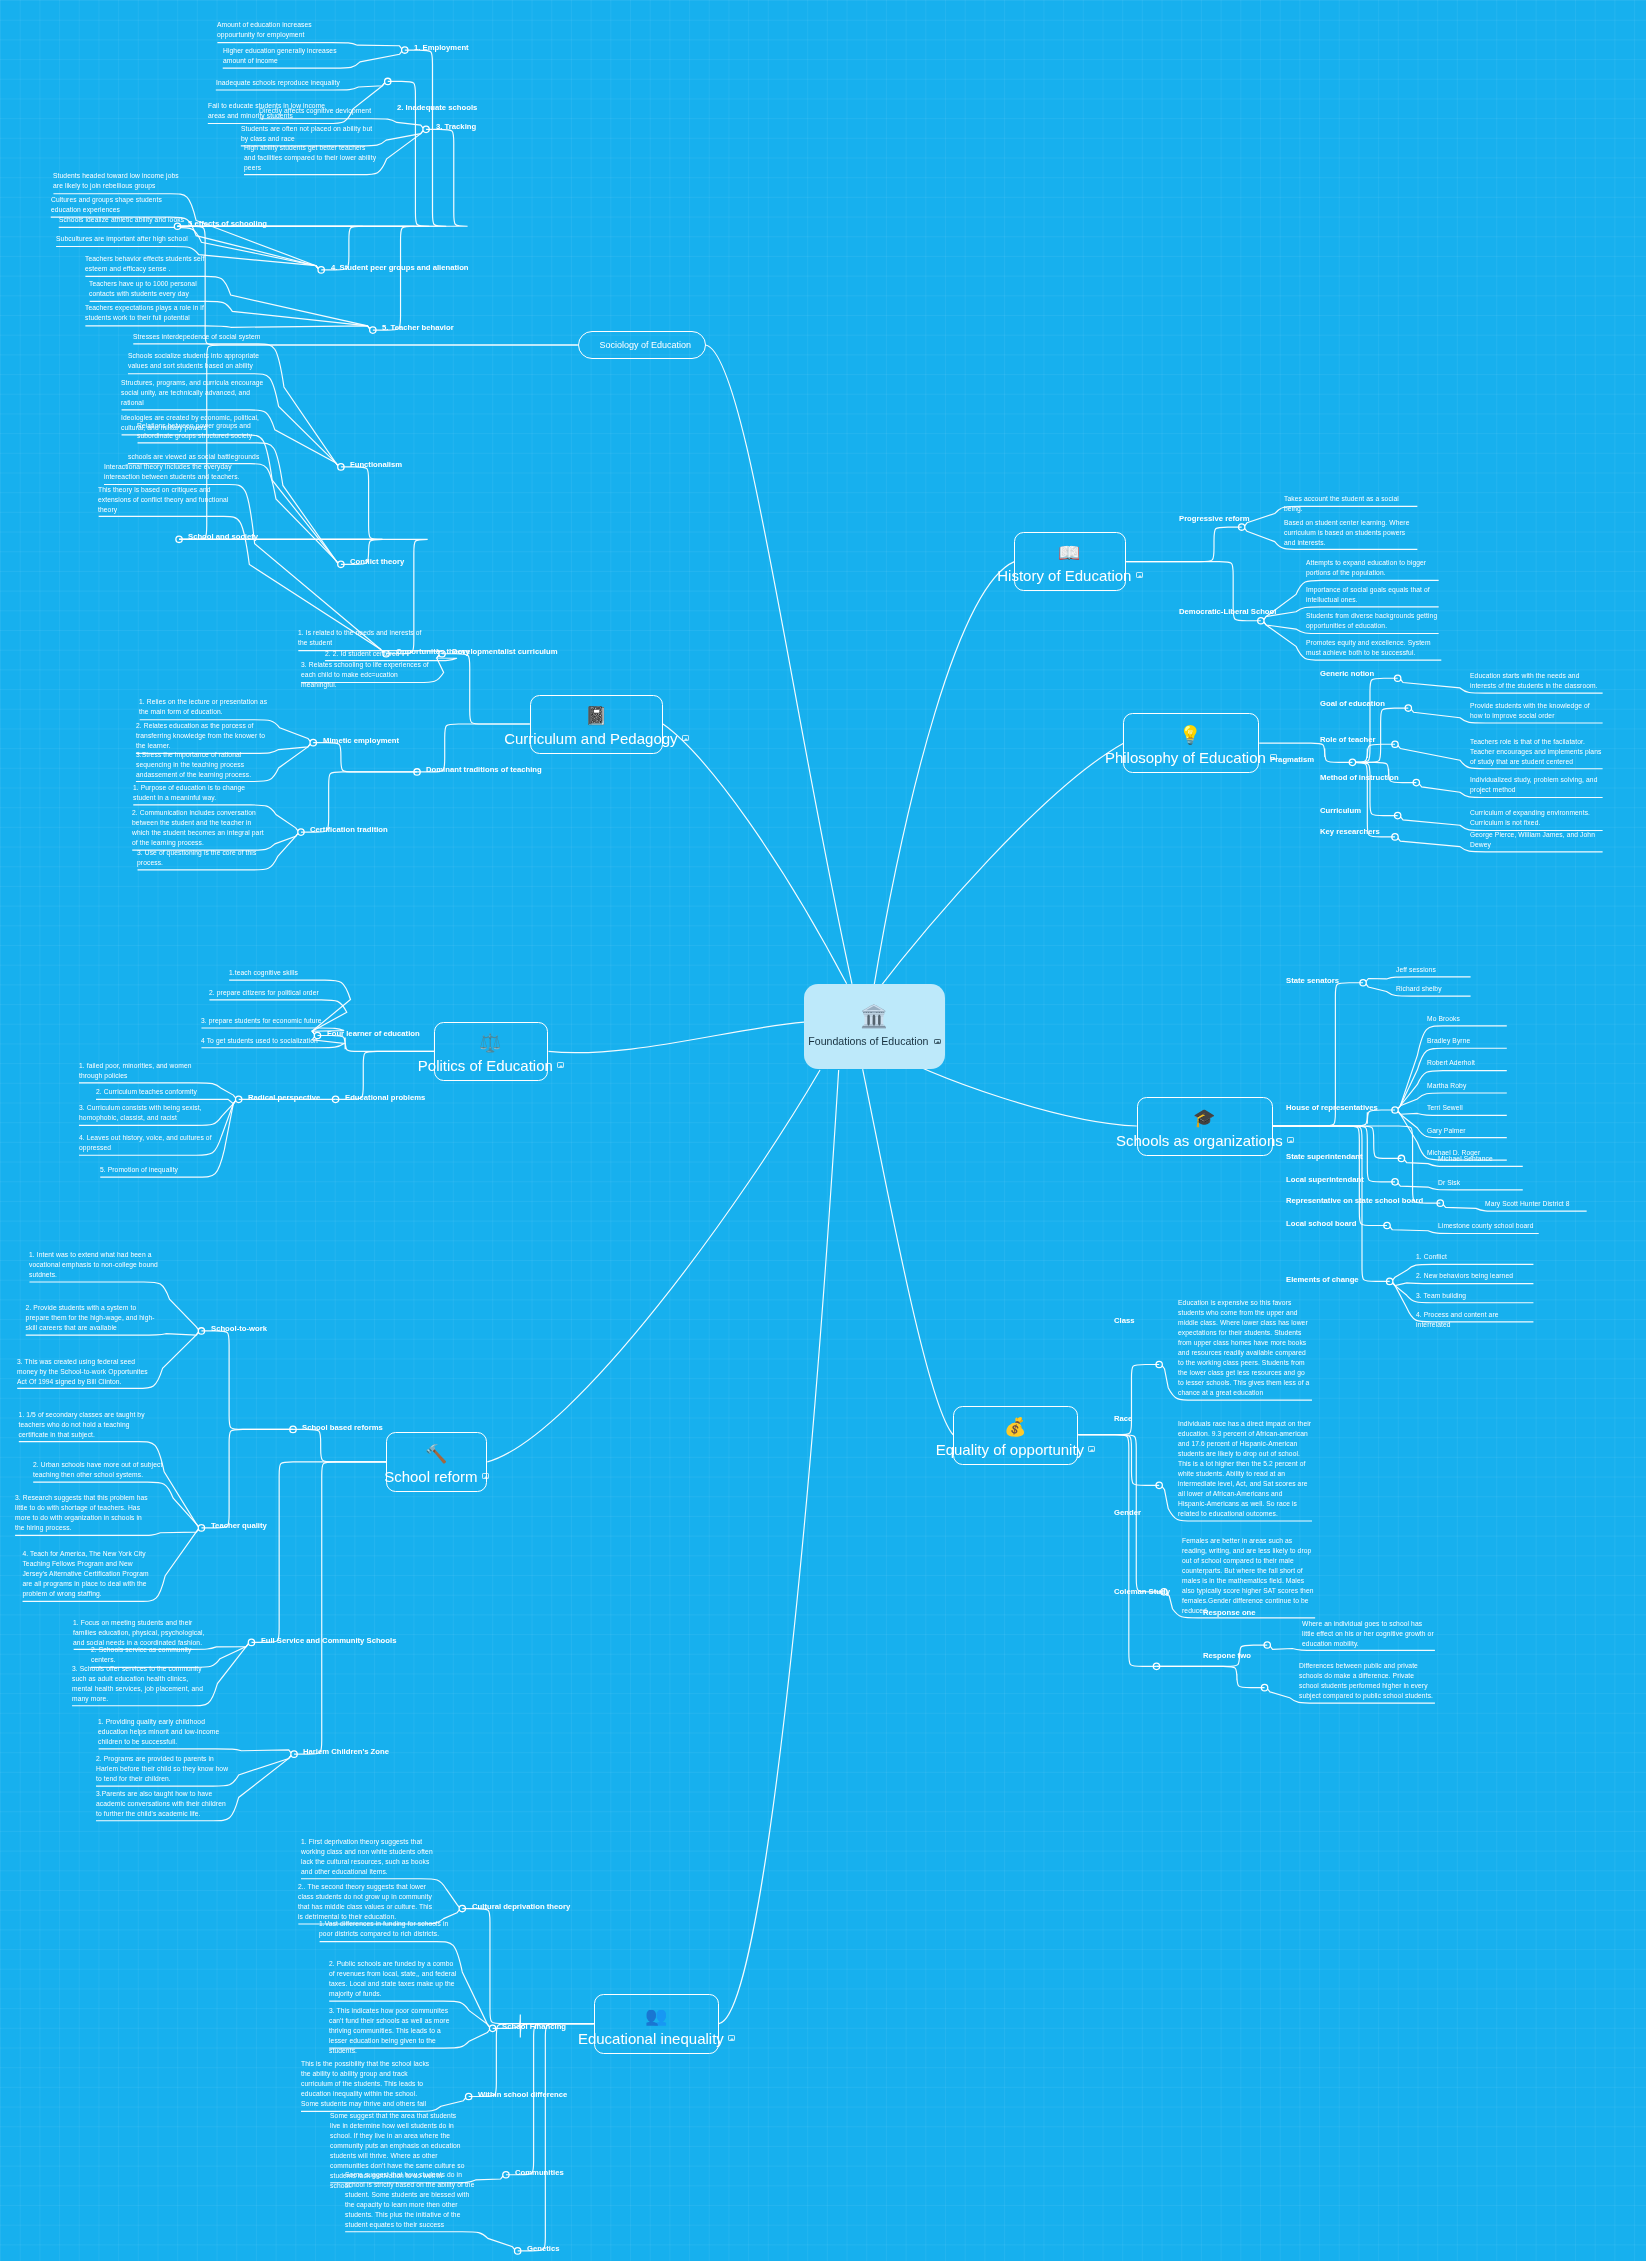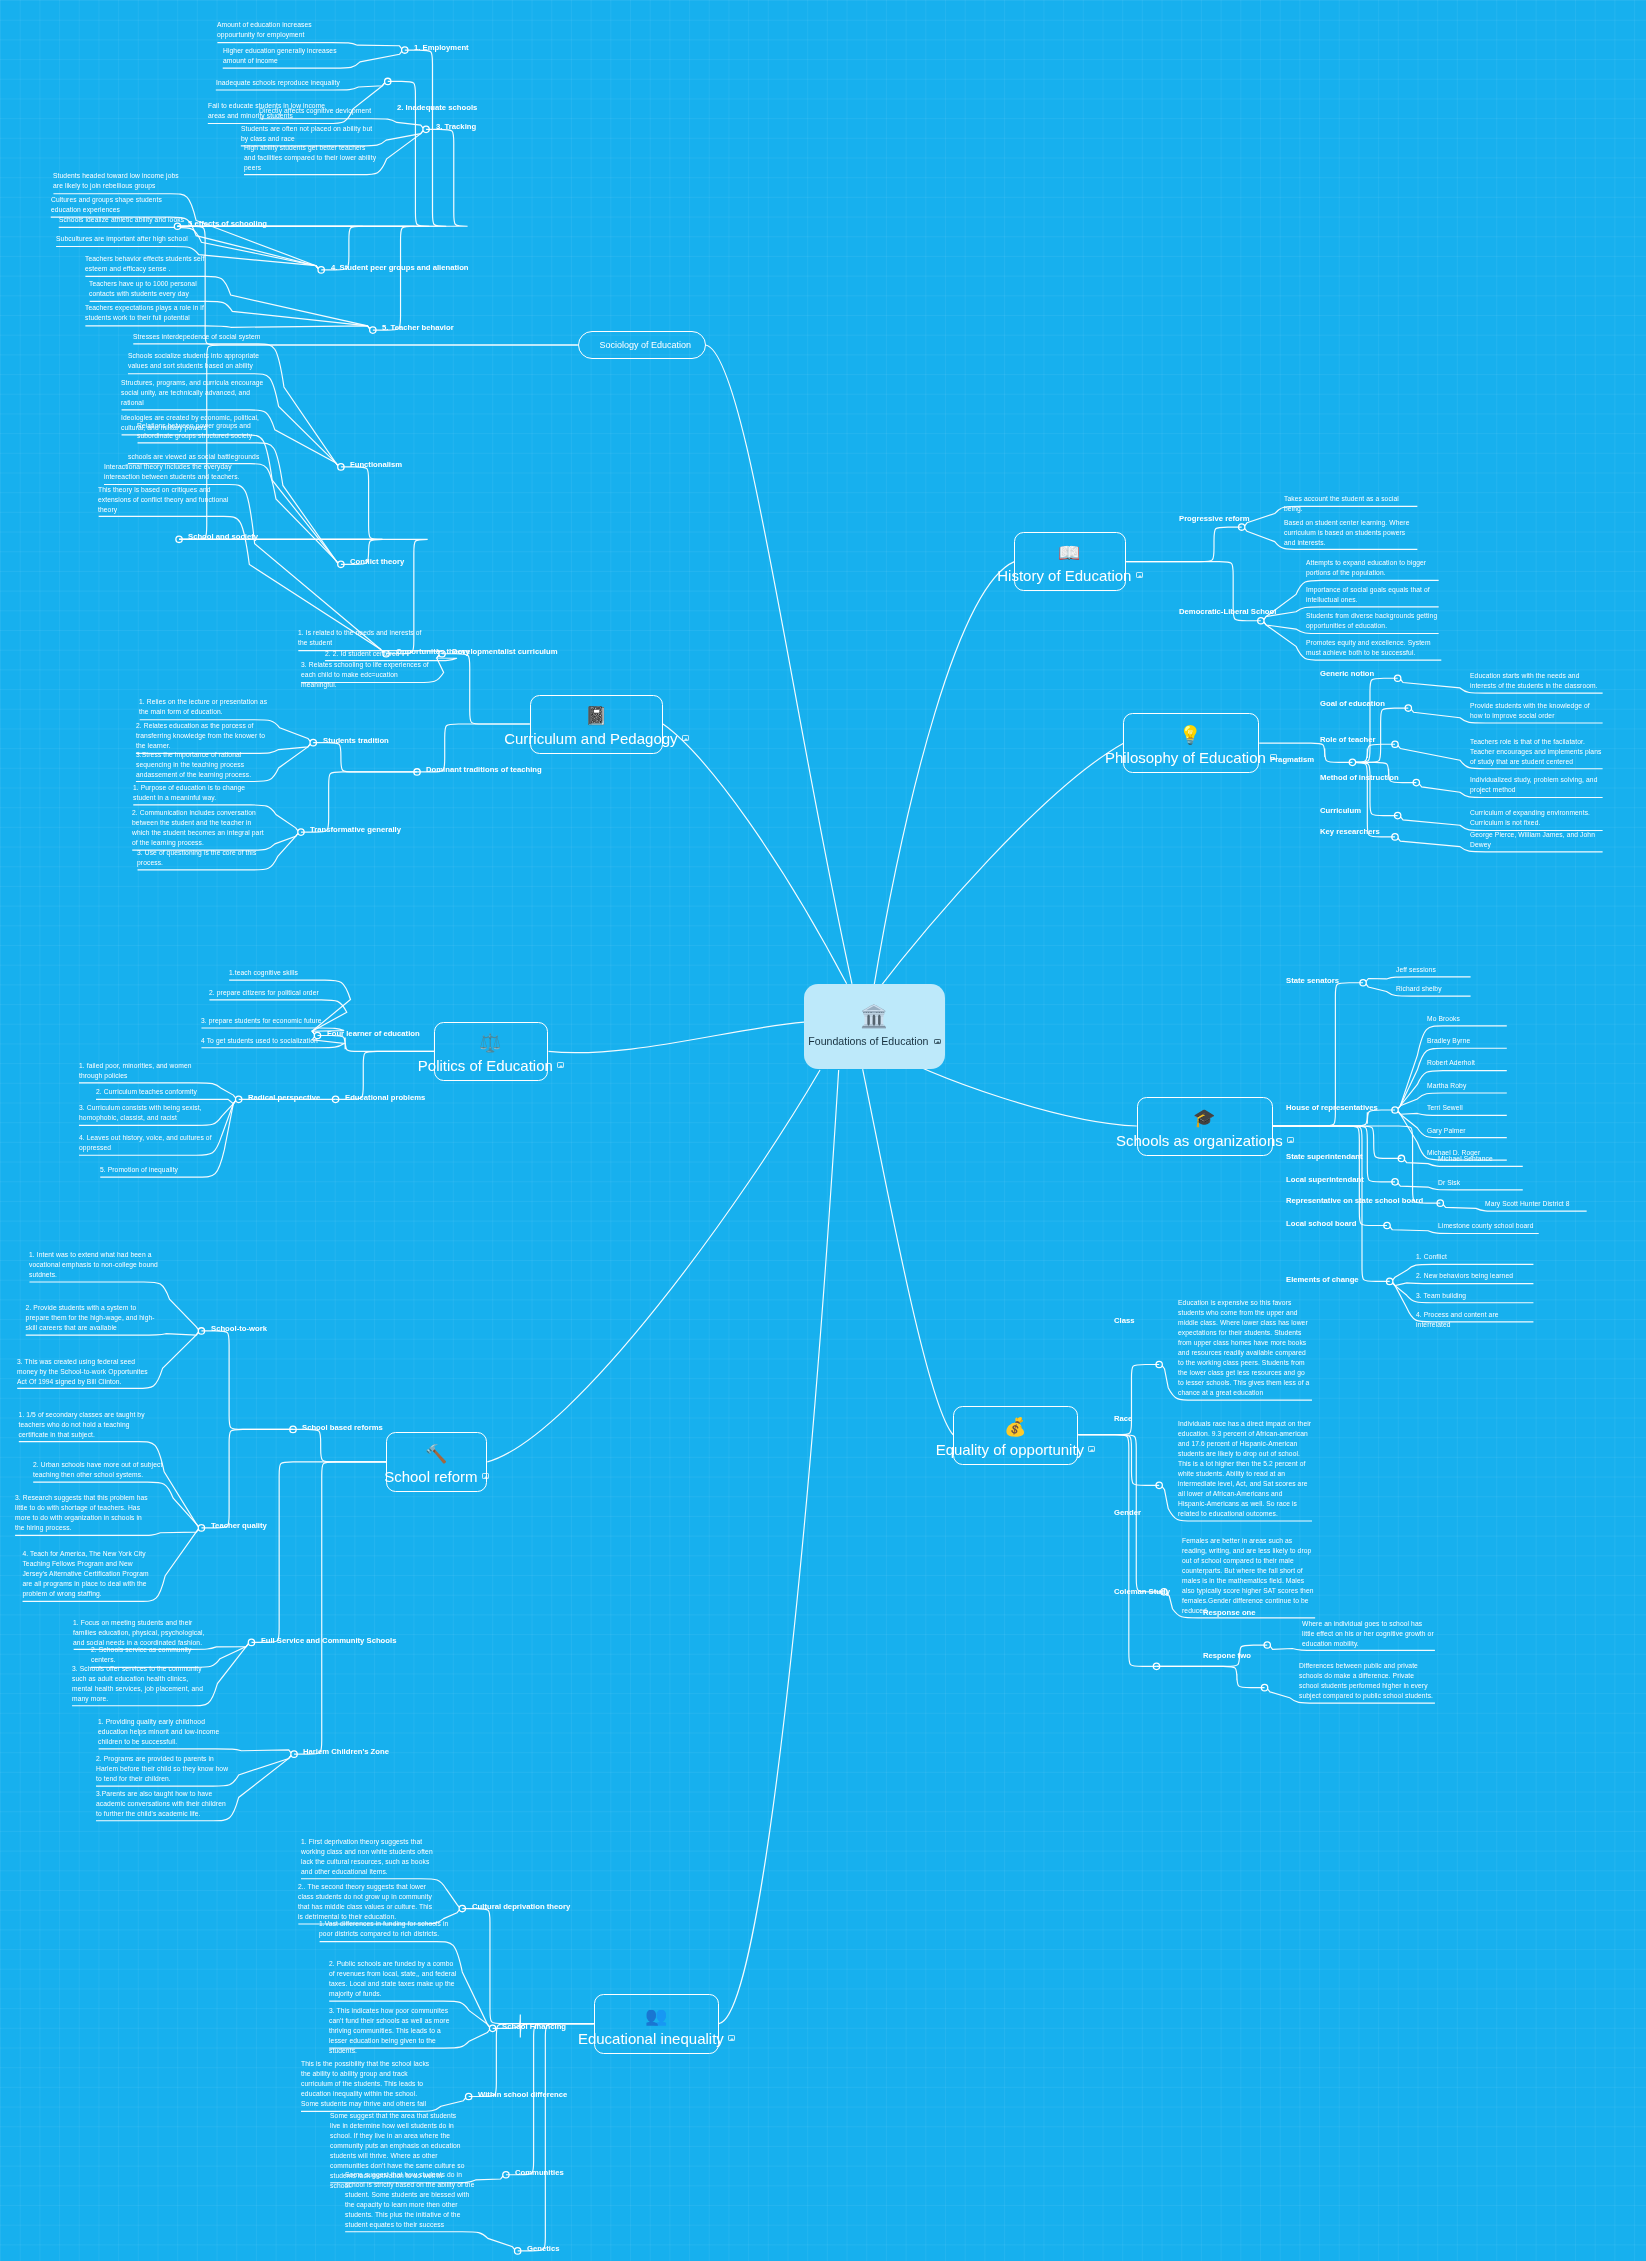--- a/index.html
+++ b/index.html
@@ -365,22 +365,22 @@
       <div class="leaf node" style="left:298px;top:628px;width:133px;">1. Is related to the needs and inerests of the student</div>
       <div class="leaf node" style="left:325px;top:649px;width:122px;">2. 2. Id student centered</div>
       <div class="leaf node" style="left:301px;top:660px;width:133px;">3. Relates schooling to life experiences of each child to make edc=ucation meaningful.</div>
       <div class="leaf node" style="left:139px;top:697px;width:130px;">1. Relies on the lecture or presentation as the main form of education.</div>
       <div class="leaf node" style="left:136px;top:721px;width:133px;">2. Relates education as the porcess of transferring knowledge from the knower to the learner.</div>
       <div class="leaf node" style="left:136px;top:750px;width:133px;">3.Stress the importance of rational sequencing in the teaching process andassement of the learning process.</div>
       <div class="leaf node" style="left:133px;top:783px;width:133px;">1. Purpose of education is to change student in a meaninful way.</div>
       <div class="leaf node" style="left:132px;top:808px;width:133px;">2. Communication includes conversation between the student and the teacher in which the student becomes an integral part of the learning process.</div>
       <div class="leaf node" style="left:137px;top:848px;width:130px;">3. Use of questioning is the core of this process.</div>
       <div class="branch-label" style="left:452px;top:647px;">Developmentalist curriculum</div>
-      <div class="branch-label" style="left:323px;top:736px;">Students tradition</div>
-      <div class="branch-label" style="left:310px;top:825px;">Transformative generally</div>
+      <div class="branch-label" style="left:323px;top:736px;">Mimetic employment</div>
+      <div class="branch-label" style="left:310px;top:825px;">Certification tradition</div>
       <div class="branch-label" style="left:426px;top:765px;">Dominant traditions of teaching</div>
       <div class="leaf node" style="left:229px;top:968px;width:112px;">1.teach cognitive skills</div>
       <div class="leaf node" style="left:209px;top:988px;width:128px;">2. prepare citizens for political order</div>
       <div class="leaf node" style="left:201px;top:1016px;width:133px;">3. prepare students for economic future</div>
       <div class="leaf node" style="left:201px;top:1036px;width:133px;">4 To get students used to socialization</div>
       <div class="leaf node" style="left:79px;top:1061px;width:133px;">1. failed poor, minorities, and women through policies</div>
       <div class="leaf node" style="left:96px;top:1087px;width:122px;">2. Curriculum teaches conformity</div>
       <div class="leaf node" style="left:79px;top:1103px;width:133px;">3. Curriculum consists with being sexist, homophobic, classist, and racist</div>
       <div class="leaf node" style="left:79px;top:1133px;width:133px;">4. Leaves out history, voice, and cultures of oppressed</div>
       <div class="leaf node" style="left:100px;top:1165px;width:114px;">5. Promotion of inequality</div>

